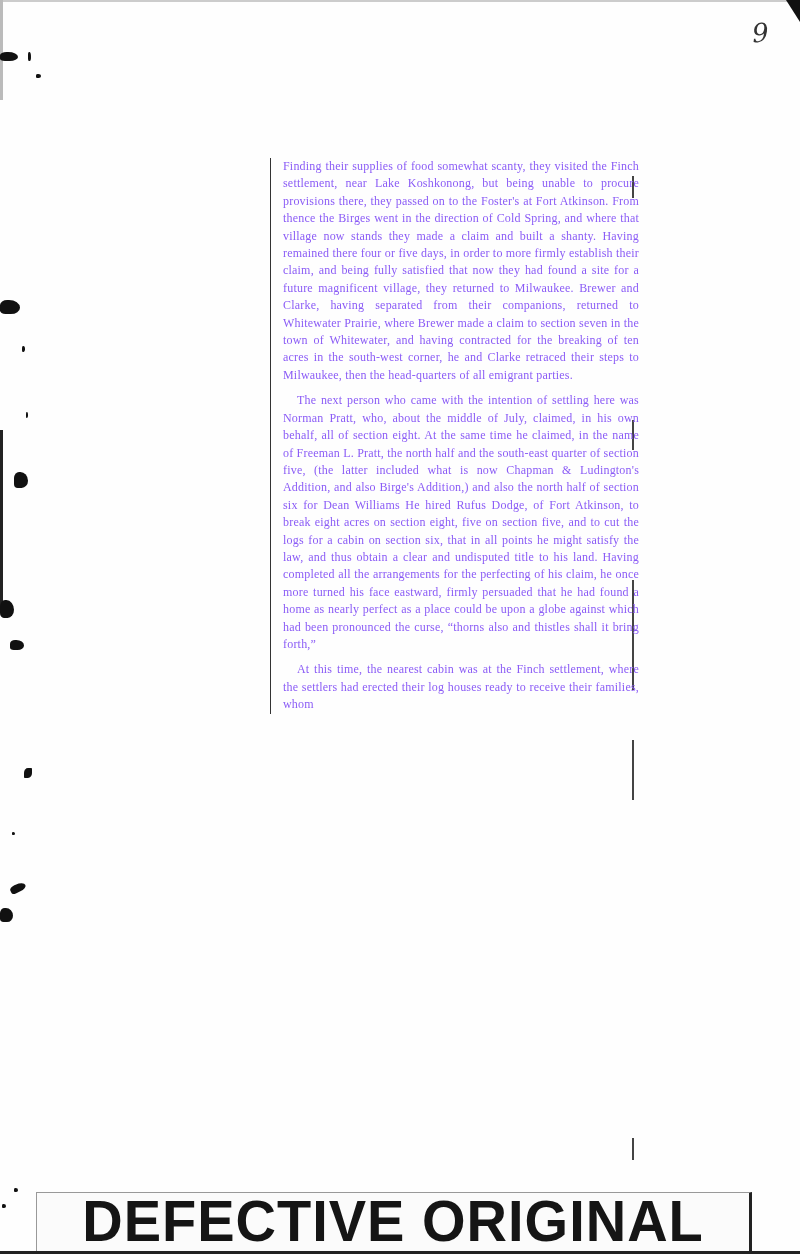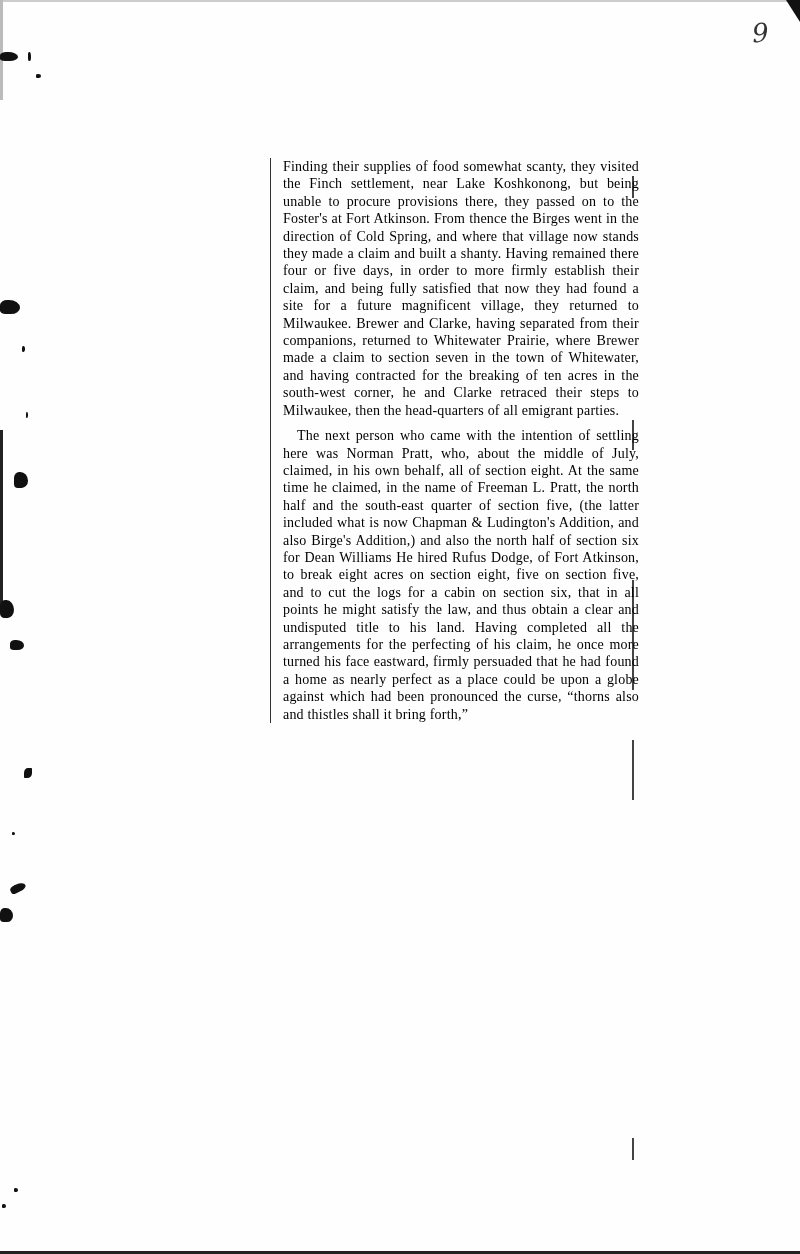--- a/index.html
+++ b/index.html
@@ -68,25 +68,25 @@
     }
     .column-right-rule {
       position: absolute;
       left: 632px;
       width: 1.5px;
       background: #444;
     }
     .para {
       margin: 0;
       font-family: "Liberation Serif", serif;
-      font-size: 14px;
+      font-size: 12px;
       line-height: 17.4px;
       text-align: justify;
       letter-spacing: 0.2px;
-      color: #000000;
+      color: #8b5cf6;
     }
     .para.indent {
       text-indent: 14px;
     }
     .para + .para {
       margin-top: 8px;
     }
     
     .banner {
       position: absolute;
@@ -148,16 +148,20 @@
 
   <div class="column-right-rule" style="top:176px;height:22px;"></div>
   <div class="column-right-rule" style="top:420px;height:30px;"></div>
   <div class="column-right-rule" style="top:580px;height:110px;"></div>
   <div class="column-right-rule" style="top:740px;height:60px;"></div>
   <div class="column-right-rule" style="top:1138px;height:22px;"></div>
 
   <div class="column">
     <p class="para">Finding their supplies of food somewhat scanty, they visited the Finch settlement, near Lake Koshkonong, but being unable to procure provisions there, they passed on to the Foster's at Fort Atkinson. From thence the Birges went in the direction of Cold Spring, and where that village now stands they made a claim and built a shanty. Having remained there four or five days, in order to more firmly establish their claim, and being fully satisfied that now they had found a site for a future magnificent village, they returned to Milwaukee. Brewer and Clarke, having separated from their companions, returned to Whitewater Prairie, where Brewer made a claim to section seven in the town of Whitewater, and having contracted for the breaking of ten acres in the south-west corner, he and Clarke retraced their steps to Milwaukee, then the head-quarters of all emigrant parties.</p>
     <p class="para indent">The next person who came with the intention of settling here was Norman Pratt, who, about the middle of July, claimed, in his own behalf, all of section eight. At the same time he claimed, in the name of Freeman L. Pratt, the north half and the south-east quarter of section five, (the latter included what is now Chapman &amp; Ludington's Addition, and also Birge's Addition,) and also the north half of section six for Dean Williams He hired Rufus Dodge, of Fort Atkinson, to break eight acres on section eight, five on section five, and to cut the logs for a cabin on section six, that in all points he might satisfy the law, and thus obtain a clear and undisputed title to his land. Having completed all the arrangements for the perfecting of his claim, he once more turned his face eastward, firmly persuaded that he had found a home as nearly perfect as a place could be upon a globe against which had been pronounced the curse, “thorns also and thistles shall it bring forth,”</p>
+    <p class="para indent">At this time, the nearest cabin was at the Finch settlement, where the settlers had erected their log houses ready to receive their families, whom</p>
   </div>
 
+  <div class="banner">
+    <span class="banner-text">DEFECTIVE ORIGINAL</span>
+  </div>
   <div class="banner-underline"></div>
 </div>
 
 </body></html>

